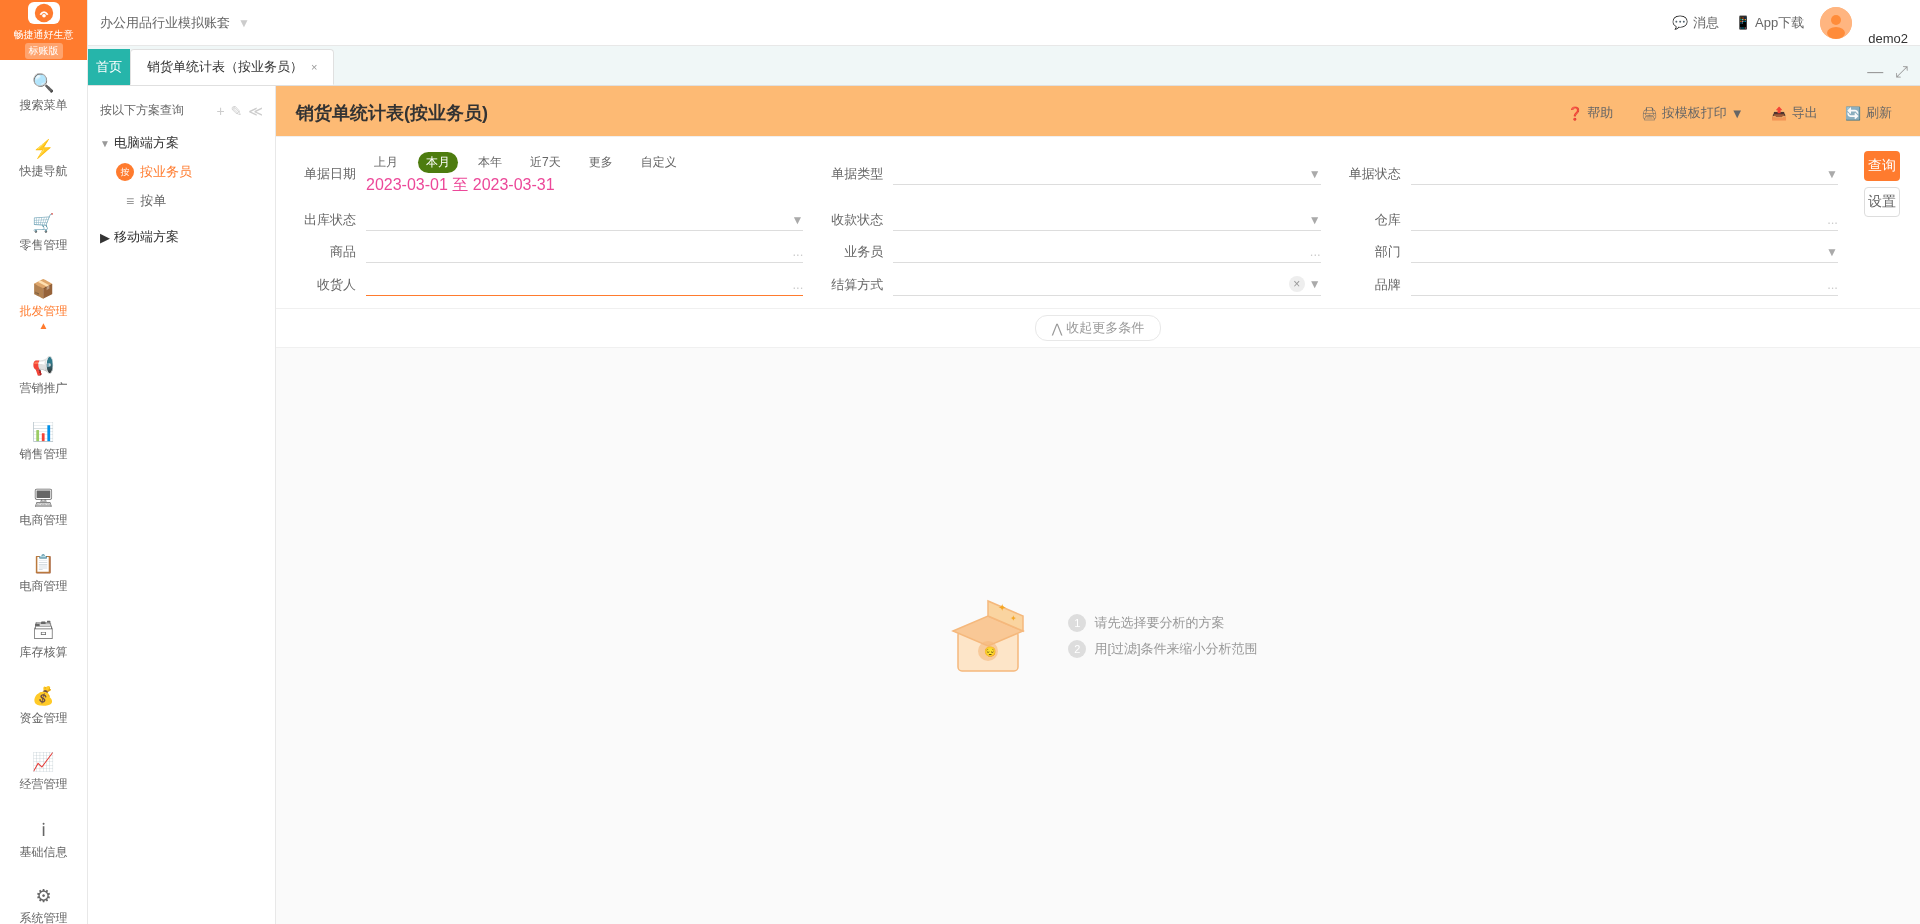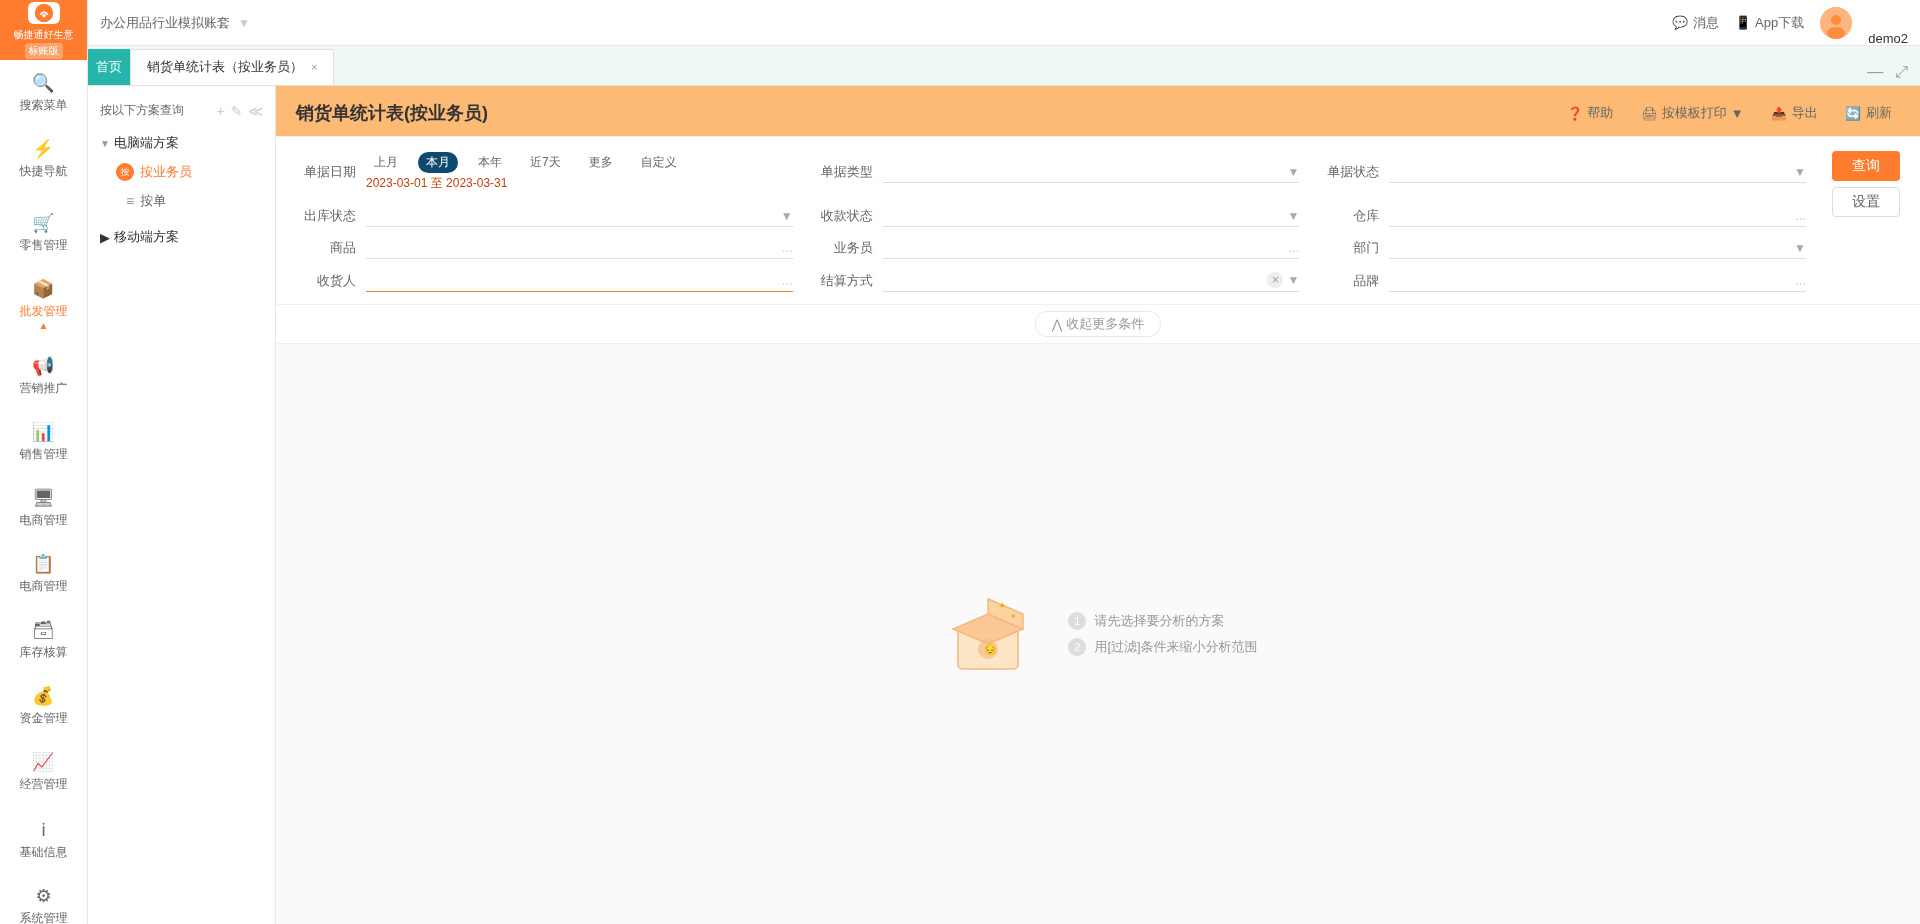--- a/index.html
+++ b/index.html
@@ -325,27 +325,27 @@
       margin-right: 8px;
     }
     .date-tab {
       padding: 2px 8px;
       border-radius: 3px;
       cursor: pointer;
       font-size: 12px;
       color: #666;
     }
     .date-tab.active {
-      background: #0c4a6e;
+      background: #4d7c0f;
       color: #fff;
       border-radius: 12px;
     }
     .date-range-text {
-      font-size: 12px;
-      color: #c2410c;
+      font-size: 16px;
+      color: #ec4899;
     }
 
     
     .collapse-row {
       display: flex;
       align-items: center;
       justify-content: center;
       padding: 6px 0;
       background: #fff;
       border-bottom: 1px solid #f0f0f0;
@@ -451,21 +451,21 @@
       align-items: center;
       justify-content: center;
       margin-right: 4px;
     }
 
     
     .query-btn {
       background: #ff7b2e;
       color: #fff;
       border: none;
-      padding: 6px 20px;
+      padding: 6px 4px;
       border-radius: 4px;
       font-size: 14px;
       cursor: pointer;
     }
     .settings-btn {
       background: #fff;
       color: #666;
       border: 1px solid #ddd;
       padding: 5px 0;
       border-radius: 4px;

